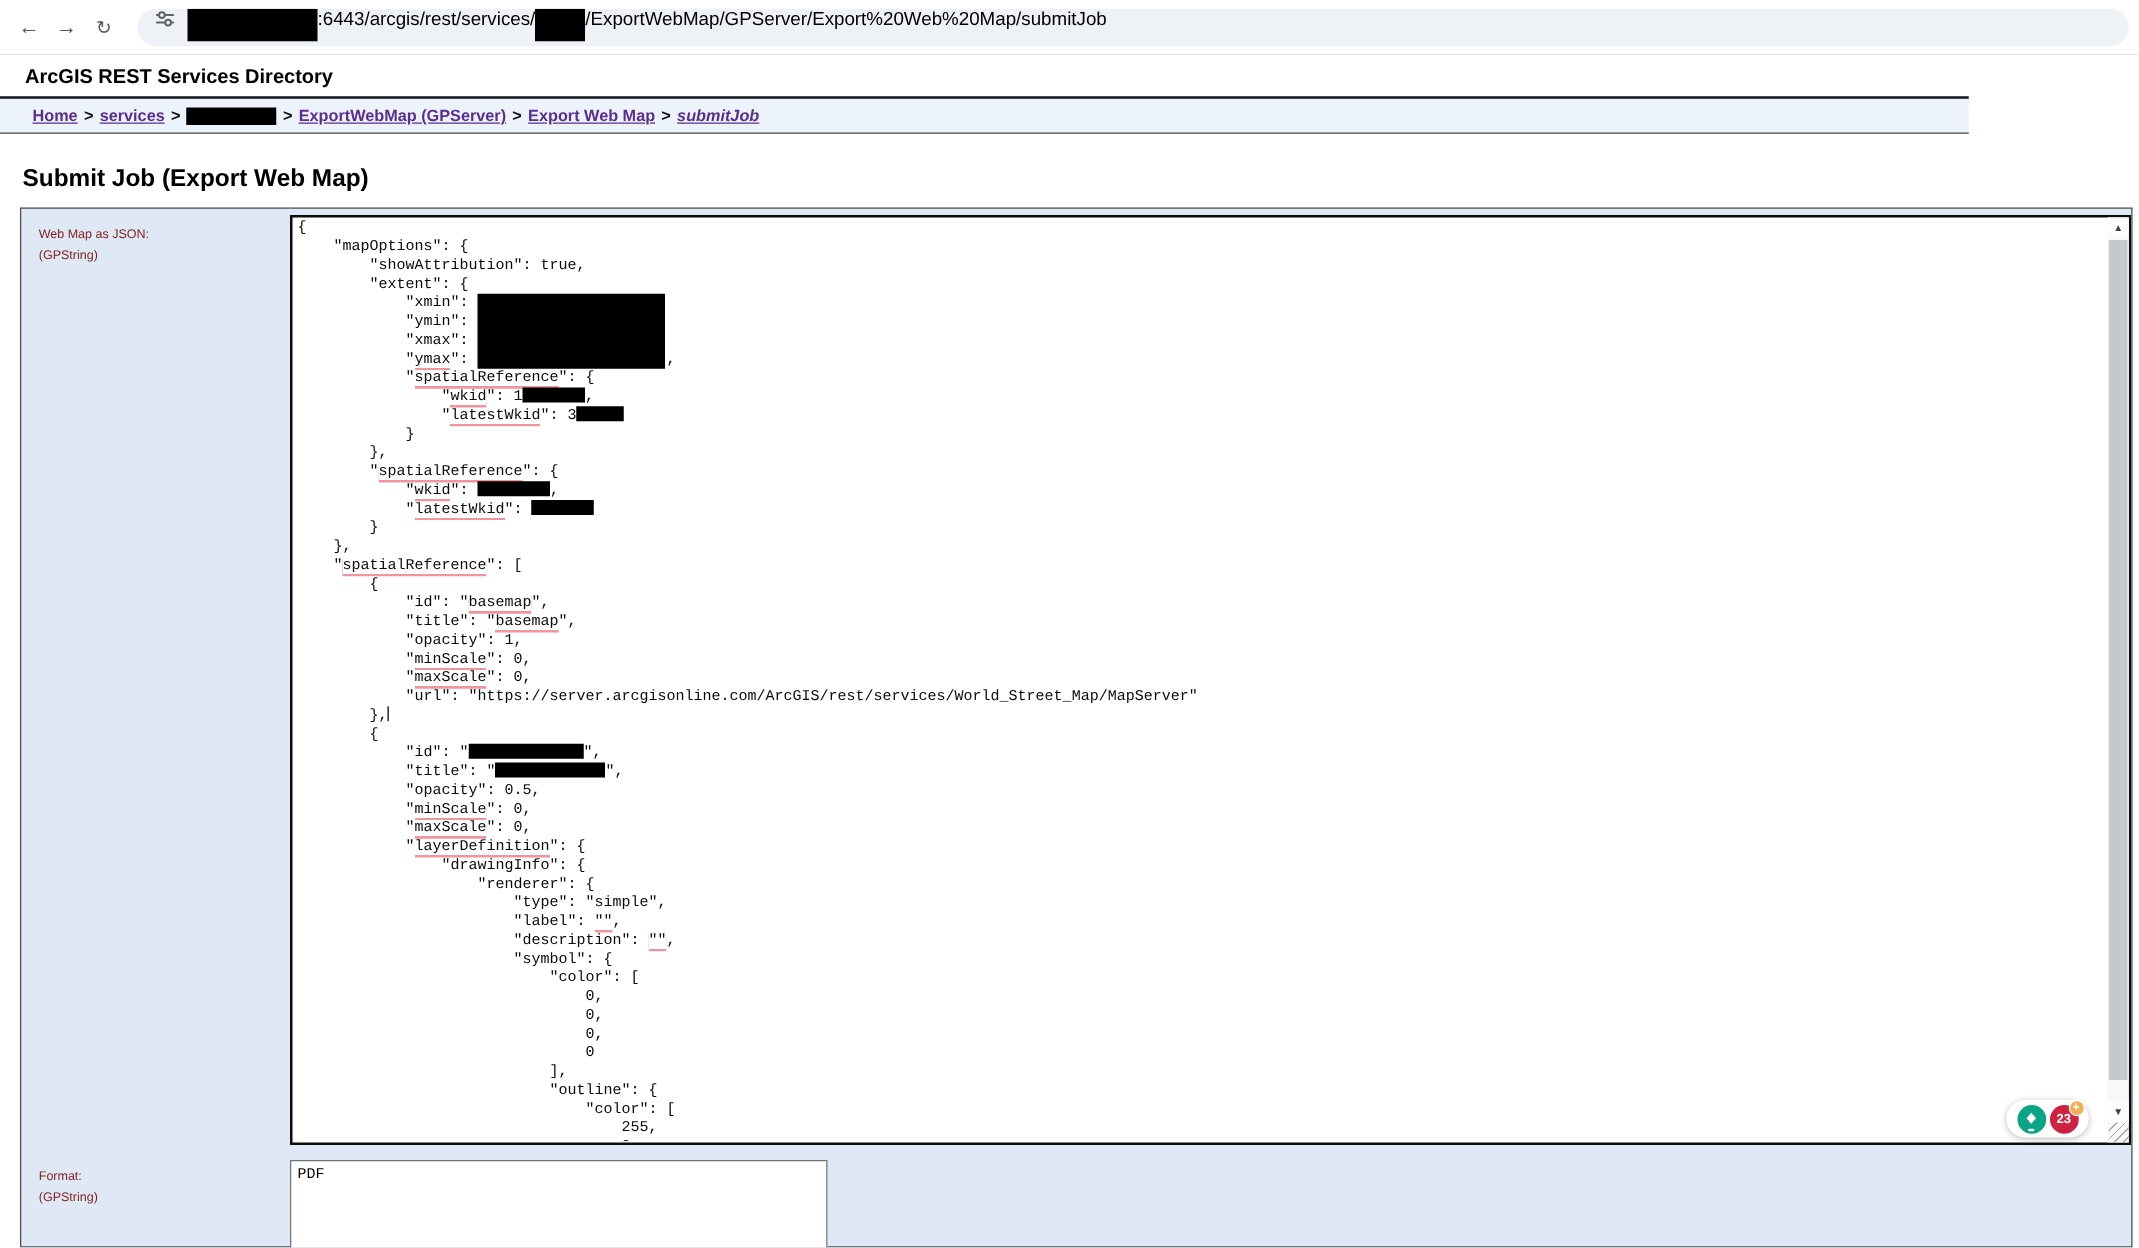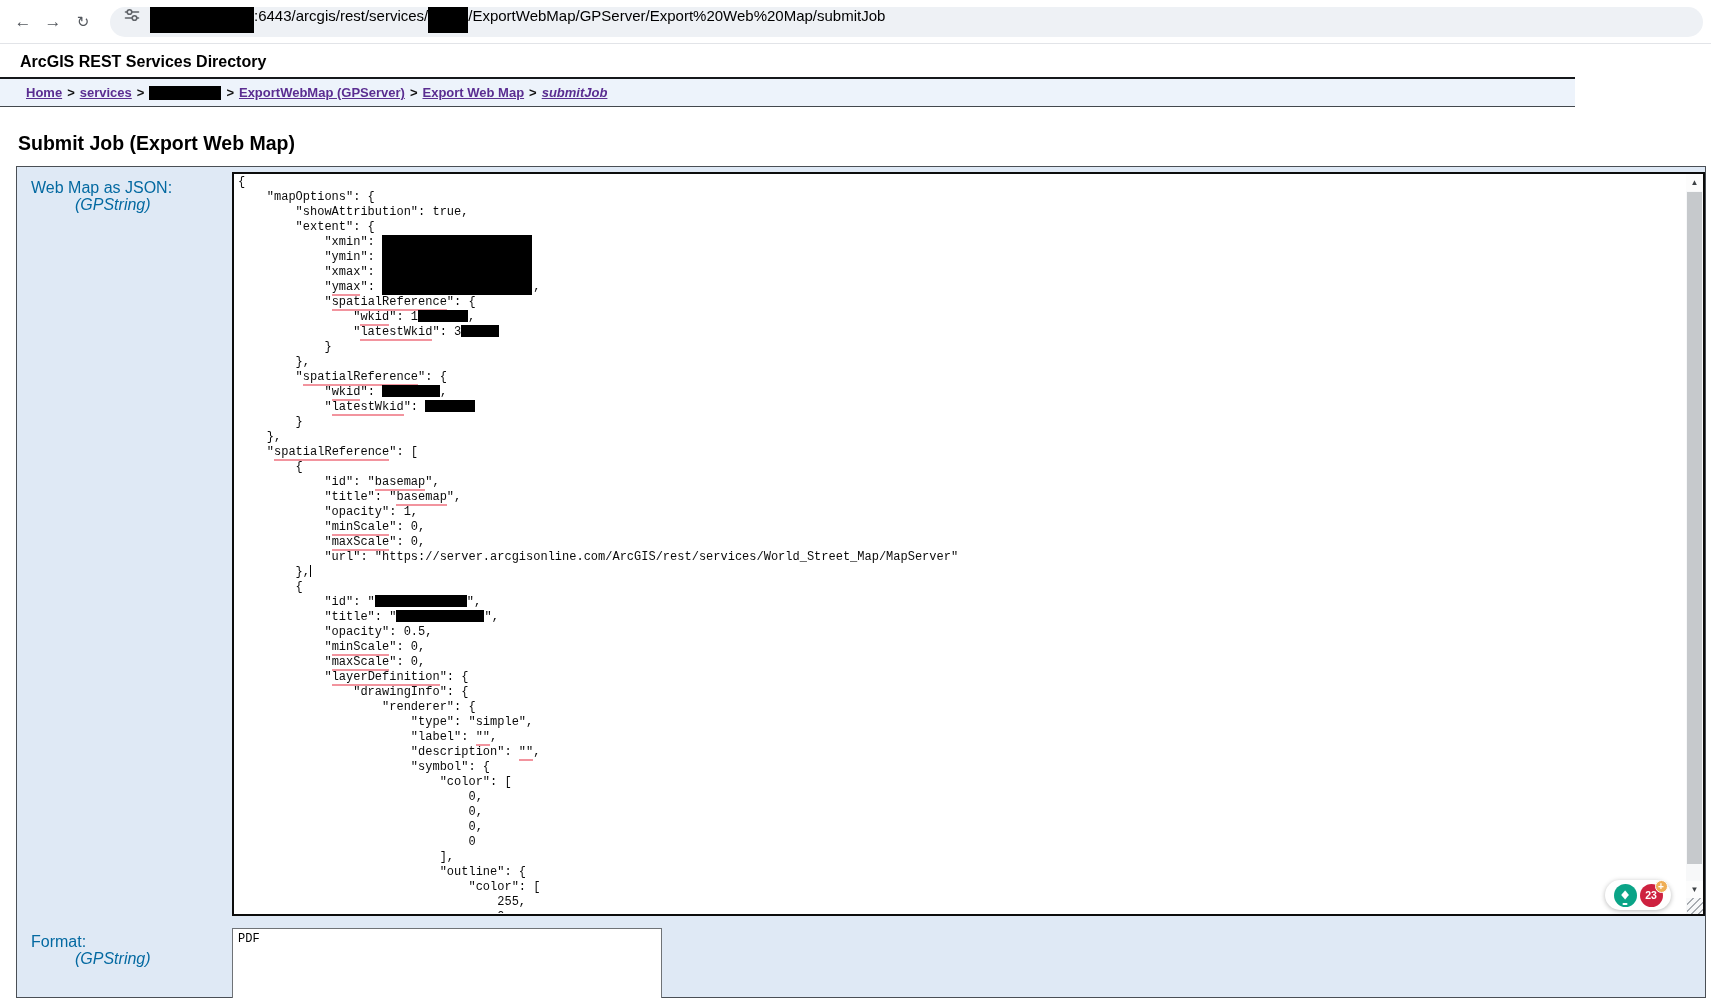--- a/index.html
+++ b/index.html
@@ -32,24 +32,24 @@
   .crumbbar .sep{color:#101010;margin:0 5px;}
   .crumb-redact{width:72px;height:14px;background:#000;}
   .crumb-current{font-style:italic;}
 
   
   .page-title{position:absolute;left:18px;top:132px;font-size:19.5px;font-weight:bold;}
 
   
   .form-panel{position:absolute;left:16px;top:166px;width:1690px;height:832px;
               background:#dfe9f5;border:1px solid #4a4f55;box-sizing:border-box;}
-  .field-label{position:absolute;left:14px;font-size:16px;line-height:17px;color:#0369a1;}
+  .field-label{position:absolute;left:14px;font-size:10px;line-height:17px;color:#7f1d1d;}
   .webmap-label{top:12px;}
   .format-label{top:766px;}
-  .gpstring{font-style:italic;margin-left:44px;}
+  .gpstring{}
 
   
   .json-editor{position:absolute;left:215px;top:5px;width:1473px;height:744px;background:#fff;
                border:2px solid #0c0c0c;box-sizing:border-box;}
   .code{position:absolute;left:4px;top:1px;right:19px;bottom:1px;overflow:hidden;
         font-family:"Liberation Mono","DejaVu Sans Mono",monospace;font-size:12px;
         line-height:15px;color:#0a0a0a;}
   .cl{height:15px;white-space:pre;}
   .sp{box-shadow:0 2px 0 0 #f2949e;}
   .red{display:inline-block;width:40px;height:12px;background:#000;vertical-align:-2px;}

